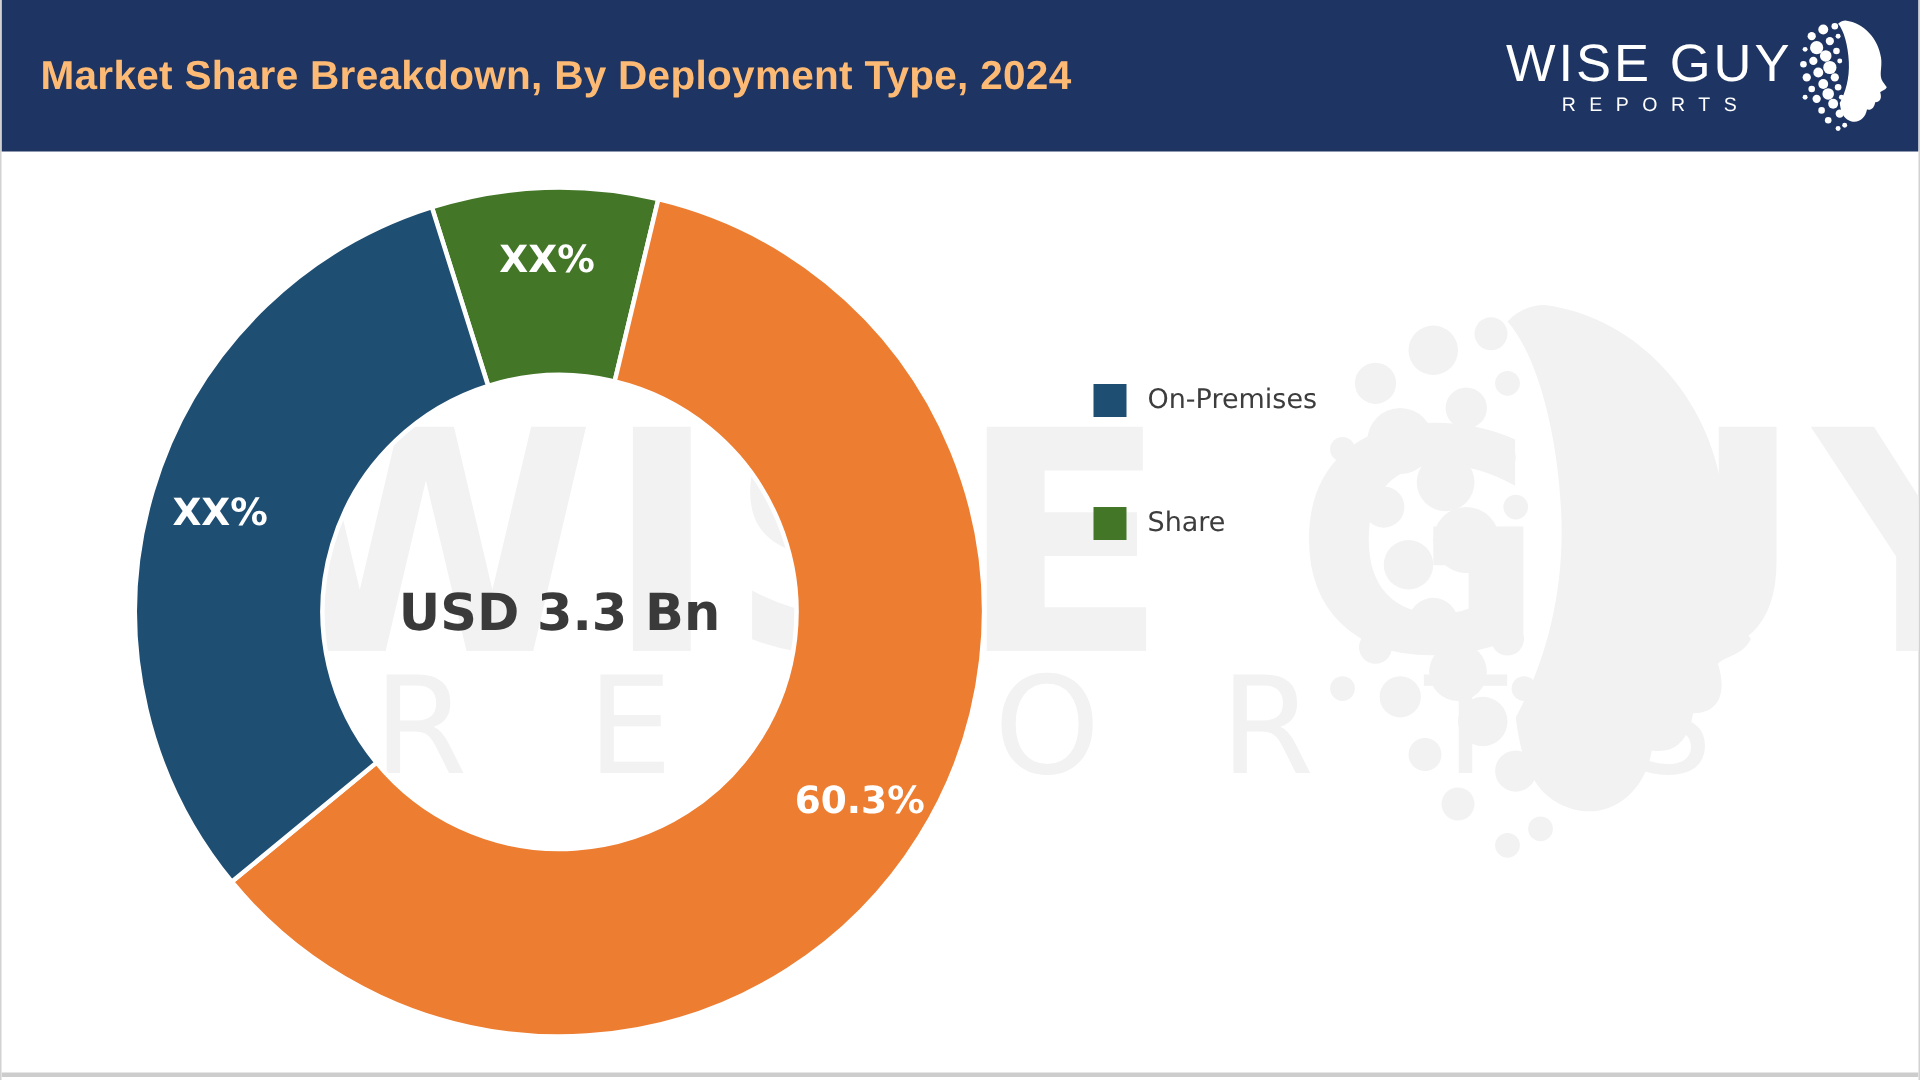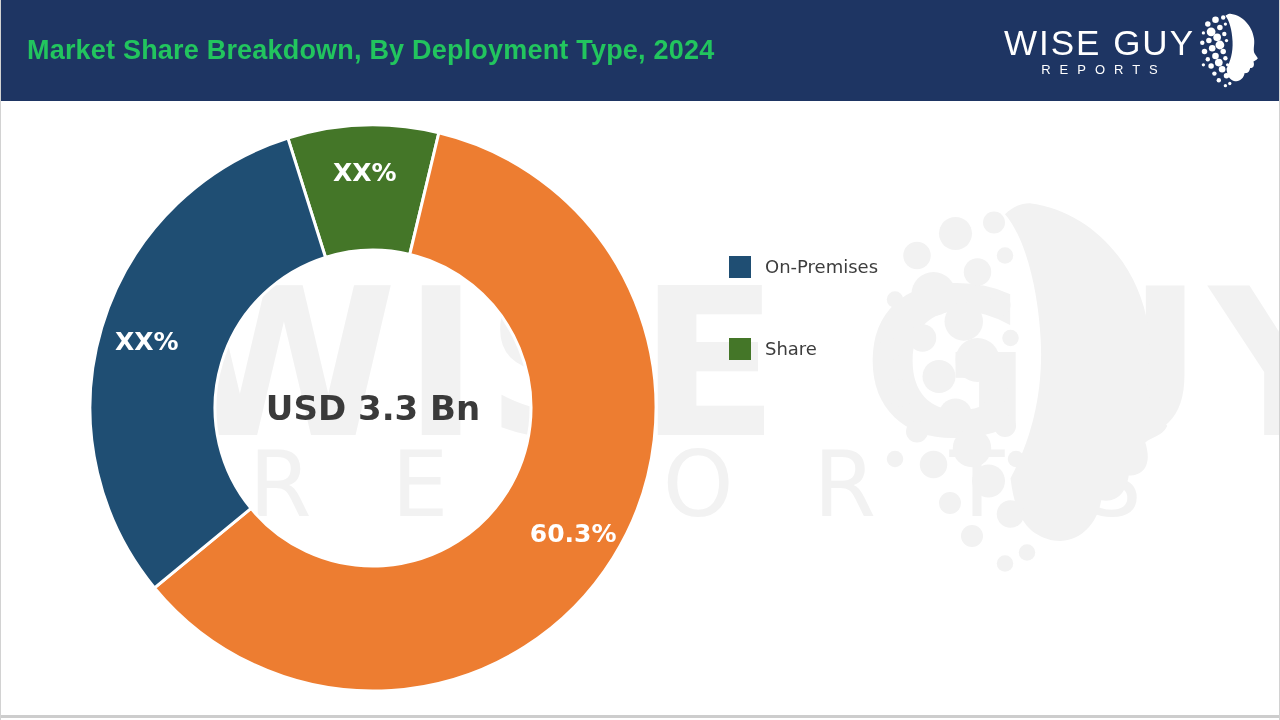--- a/index.html
+++ b/index.html
@@ -1,19 +1,19 @@
 <!DOCTYPE html>
 <html><head>
 <meta charset="utf-8">
 <style>
   html,body{margin:0;padding:0;}
   body{width:1280px;height:720px;overflow:hidden;background:#ffffff;font-family:"Liberation Sans",sans-serif;}
   .page{position:relative;width:1278px;height:720px;border-left:1px solid #d2d2d2;border-right:1px solid #d2d2d2;overflow:hidden;background:#ffffff;}
   header{position:absolute;left:0;top:0;width:100%;height:101px;background:#1E3563;display:flex;align-items:center;justify-content:space-between;z-index:5;}
-  .title{color:#22c55e;font-size:27px;font-weight:700;margin:0 0 0 26px;letter-spacing:.2px;font-family:"Liberation Sans",sans-serif;}
+  .title{color:#fdba74;font-size:27px;font-weight:700;margin:0 0 0 26px;letter-spacing:.2px;font-family:"Liberation Sans",sans-serif;}
   .logo{display:flex;align-items:center;margin-right:14px;}
   .logo-text{display:flex;flex-direction:column;align-items:center;margin-right:4px;}
   .logo-line1{color:#fff;font-size:35px;font-weight:400;letter-spacing:2px;line-height:1;font-family:"Liberation Sans",sans-serif;}
   .logo-line2{color:#fff;font-size:13px;font-weight:400;letter-spacing:9px;text-indent:9px;margin-top:3px;line-height:1;}
   .logo-face{width:66px;height:77px;}
   
   .wm-text1{position:absolute;left:170px;top:262px;font-size:205px;font-weight:700;color:#f2f2f2;letter-spacing:6px;line-height:1;z-index:1;white-space:nowrap;font-family:"DejaVu Sans",sans-serif;}
   .wm-text2{position:absolute;left:248px;top:440px;font-size:90px;font-weight:400;color:#f2f2f2;letter-spacing:80px;line-height:1;z-index:1;white-space:nowrap;font-family:"DejaVu Sans",sans-serif;}
   .wm-face{position:absolute;left:872px;top:195px;width:330px;height:385px;z-index:1;}
   

